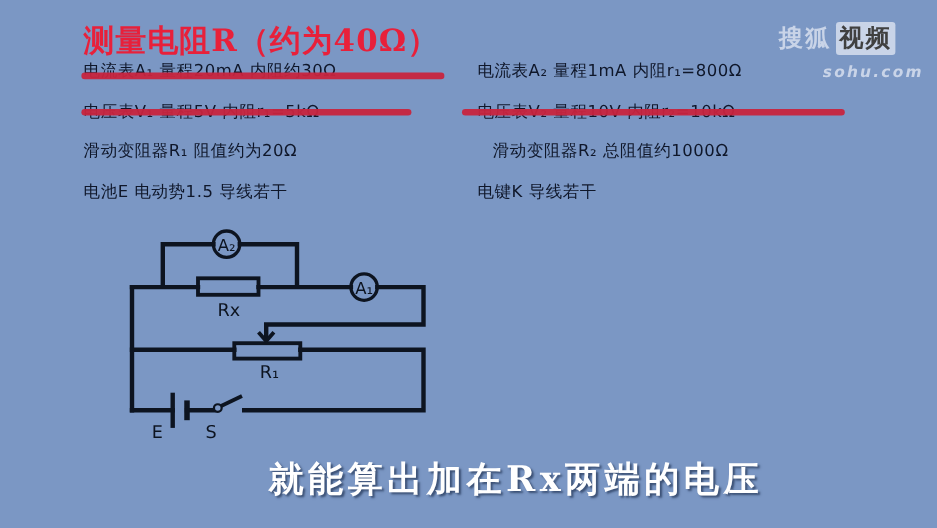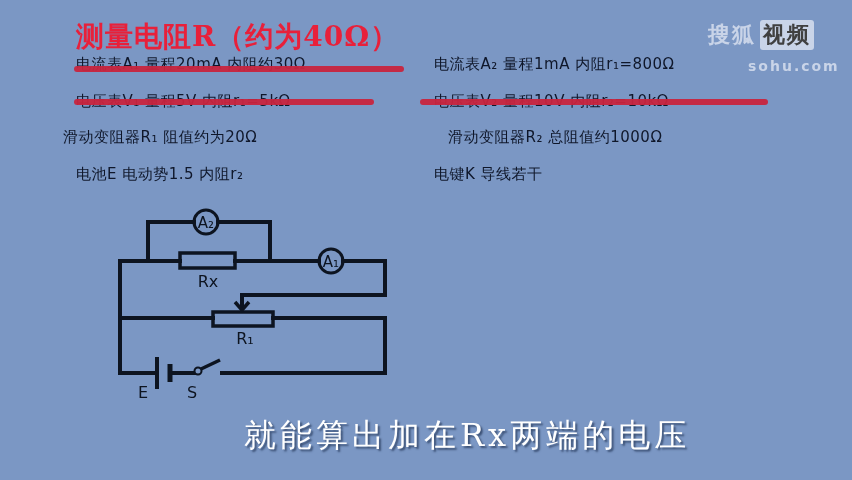--- a/index.html
+++ b/index.html
@@ -25,25 +25,25 @@
   .logo {
     position: absolute; left: 708px; top: 20px;
     color: #c9d4e8; font-size: 22px; font-weight: bold; letter-spacing: 2px;
   }
   .logo .box {
     display: inline-block; background: #c9d4e8; color: #404040;
     border-radius: 3px; padding: 0 3px; margin-left: 4px;
   }
   .logo-url {
     position: absolute; left: 748px; top: 58px;
-    color: #c9d4e8; font-size: 14px; font-weight: bold; letter-spacing: 2px;
+    color: #c9d4e8; font-size: 14px; font-weight: bold; letter-spacing: 2px; font-style: italic;
   }
   .subtitle {
     position: absolute; left: 244px; top: 414px;
-    font-family: "DejaVu Serif", serif; font-weight: normal;
+    font-family: "DejaVu Serif", serif; font-weight: bold;
     font-size: 32px; color: #ffffff; letter-spacing: 4px;
     text-shadow: 2px 2px 2px #3a4f73;
   }
   svg.circuit { position: absolute; left: 0; top: 0; }
   .clabel { font-family: "DejaVu Sans", sans-serif; fill: #0d1420; }
 </style>
 </head>
 <body>
 
 <div class="title">测量电阻R（约为40Ω）</div>
@@ -52,22 +52,22 @@
   <span>搜狐</span><span class="box">视频</span>
 </div>
 <div class="logo-url">sohu.com</div>
 
 <div class="line" style="left:76px; top:55px;">电流表A₁ 量程20mA  内阻约30Ω</div>
 <div class="strike" style="left:74px; top:66px; width:330px;"></div>
 
 <div class="line" style="left:76px; top:92px;">电压表V₁ 量程5V  内阻r₁=5kΩ</div>
 <div class="strike" style="left:74px; top:99px; width:300px;"></div>
 
-<div class="line" style="left:63px; top:128px;">滑动变阻器R₁  阻值约为20Ω</div>
-<div class="line" style="left:76px; top:165px;">电池E 电动势1.5  内阻r₂</div>
+<div class="line" style="left:76px; top:128px;">滑动变阻器R₁  阻值约为20Ω</div>
+<div class="line" style="left:76px; top:165px;">电池E 电动势1.5  导线若干</div>
 
 <div class="line" style="left:434px; top:55px;">电流表A₂ 量程1mA 内阻r₁=800Ω</div>
 
 <div class="line" style="left:434px; top:92px;">电压表V₂ 量程10V  内阻r₂=10kΩ</div>
 <div class="strike" style="left:420px; top:99px; width:348px;"></div>
 
 <div class="line" style="left:448px; top:128px;">滑动变阻器R₂  总阻值约1000Ω</div>
 <div class="line" style="left:434px; top:165px;text-align:center;">电键K   导线若干</div>
 
 <svg class="circuit" width="852" height="480">

